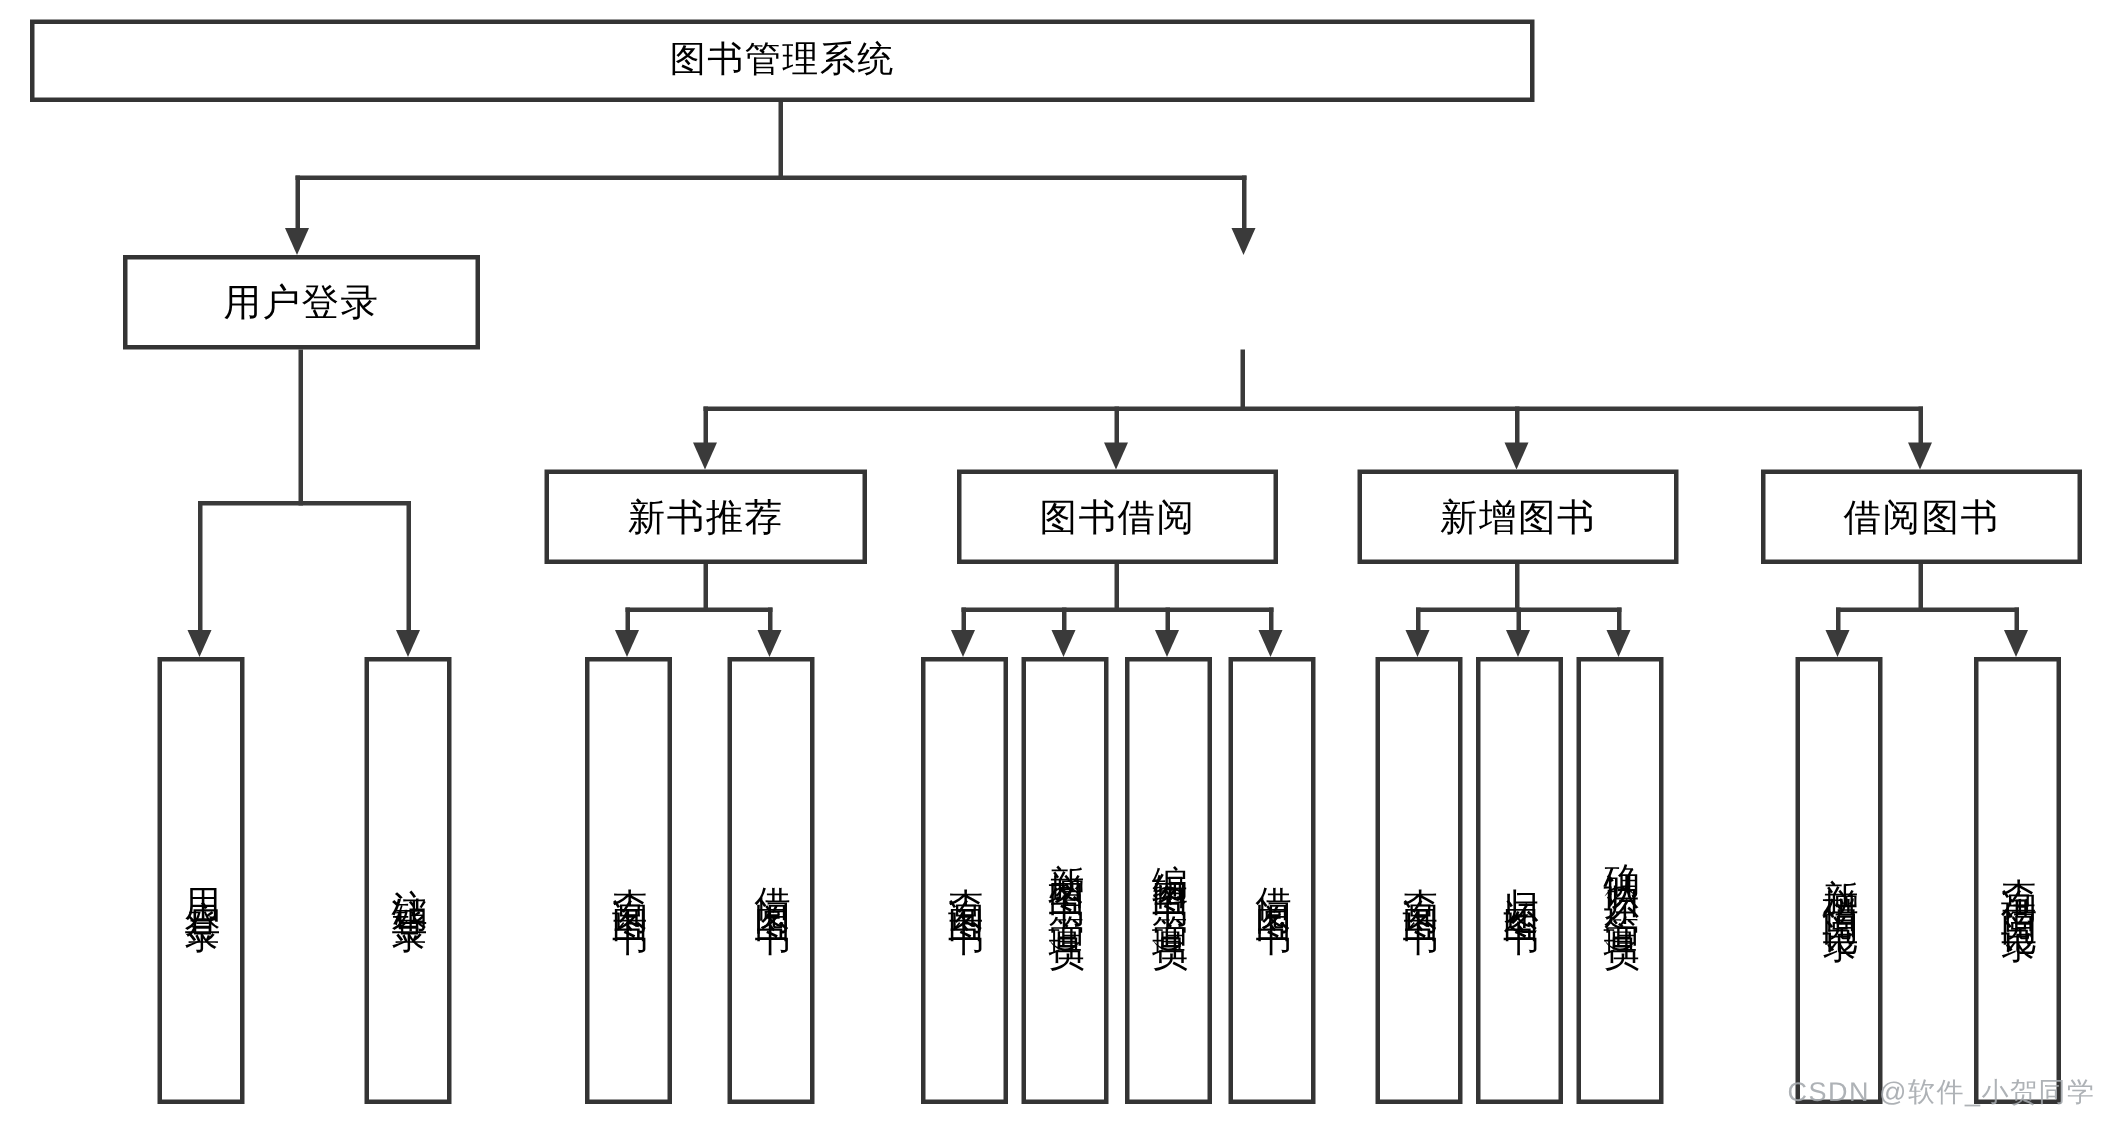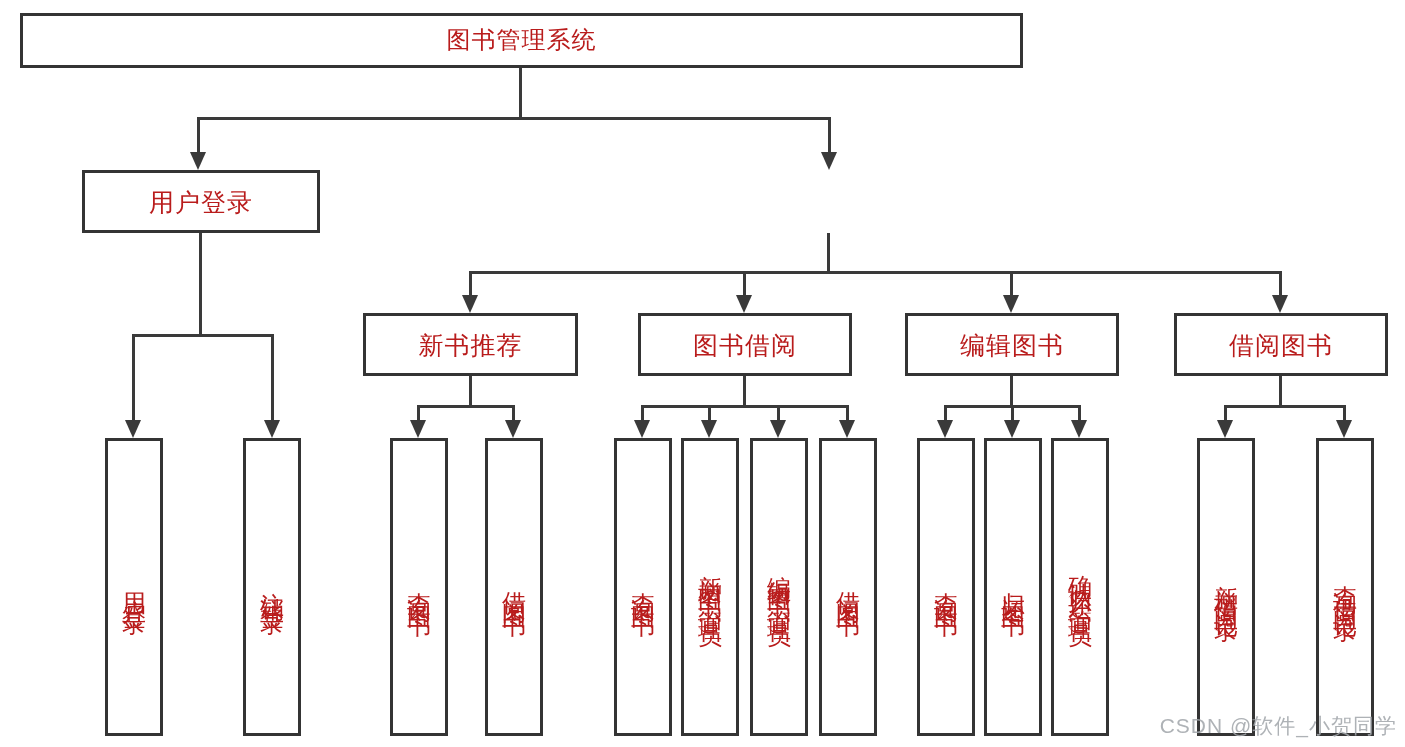--- a/index.html
+++ b/index.html
@@ -2,40 +2,40 @@
 <html><head>
 <meta charset="utf-8">
 <style>
   * { margin:0; padding:0; box-sizing:border-box; }
   html,body { background:#ffffff; font-family:"Liberation Sans","DejaVu Sans",sans-serif; }
   .canvas { position:relative; width:1405px; height:747px; background:#ffffff; overflow:hidden; color:#333333; }
 
   .node {
     position:absolute; background:#ffffff; border:3px solid #343434;
     display:flex; align-items:center; justify-content:center;
-    color:#b91c1c; text-align:center;
+    color:#000000; text-align:center;
   }
   .hnode { font-size:25px; letter-spacing:1px; line-height:1.2; }
   .root  { font-size:24px; }
   .vnode {
     writing-mode:vertical-rl; text-orientation:mixed;
     font-size:24px; letter-spacing:7px; line-height:1;
   }
 
   .hl { position:absolute; height:3px; background:#3a3a3a; }
   .vl { position:absolute; width:3px;  background:#3a3a3a; }
   .arr {
     position:absolute; width:0; height:0;
     border-left:8px solid transparent; border-right:8px solid transparent;
     border-top:18px solid #3a3a3a;
   }
 
   .wm {
     position:absolute; right:8px; bottom:7px; z-index:5;
-    font-size:21px; letter-spacing:1px;
+    font-size:18px; letter-spacing:1px;
     color:rgba(163,167,172,0.88);
     white-space:nowrap;
   }
 </style>
 </head>
 <body>
 
 <div class="canvas">
 
   <div class="node hnode root" style="left:20px;top:13px;width:1003px;height:55px">图书管理系统</div>
@@ -62,21 +62,21 @@
   <div class="arr" style="left:462px;top:295px"></div>
   <div class="vl" style="left:743px;top:271px;height:27px"></div>
   <div class="arr" style="left:736px;top:295px"></div>
   <div class="vl" style="left:1010px;top:271px;height:27px"></div>
   <div class="arr" style="left:1003px;top:295px"></div>
   <div class="vl" style="left:1279px;top:271px;height:27px"></div>
   <div class="arr" style="left:1272px;top:295px"></div>
 
   <div class="node hnode" style="left:638px;top:313px;width:214px;height:63px">图书借阅</div>
   <div class="node hnode" style="left:363px;top:313px;width:215px;height:63px">新书推荐</div>
-  <div class="node hnode" style="left:905px;top:313px;width:214px;height:63px">编辑图书</div>
+  <div class="node hnode" style="left:905px;top:313px;width:214px;height:63px">新增图书</div>
   <div class="node hnode" style="left:1174px;top:313px;width:214px;height:63px">借阅图书</div>
 
   <div class="vl" style="left:469px;top:376px;height:32px"></div>
   <div class="hl" style="left:417px;top:405px;width:98px"></div>
   <div class="vl" style="left:417px;top:405px;height:18px"></div>
   <div class="arr" style="left:410px;top:420px"></div>
   <div class="vl" style="left:512px;top:405px;height:18px"></div>
   <div class="arr" style="left:505px;top:420px"></div>
 
   <div class="vl" style="left:743px;top:376px;height:32px"></div>

